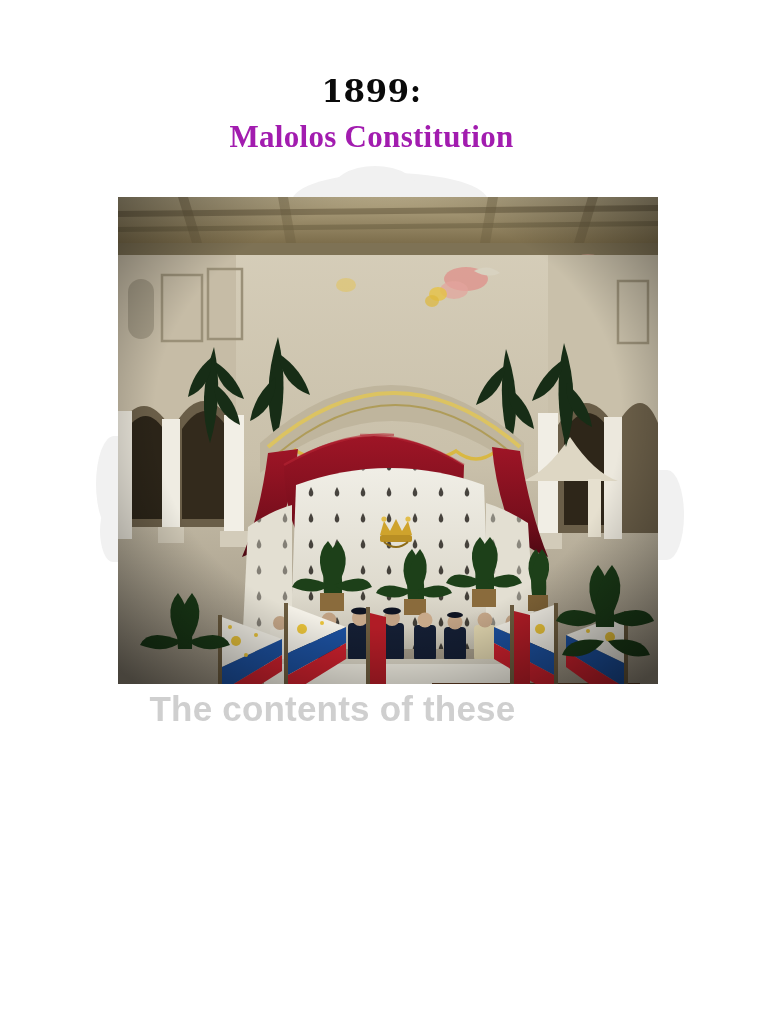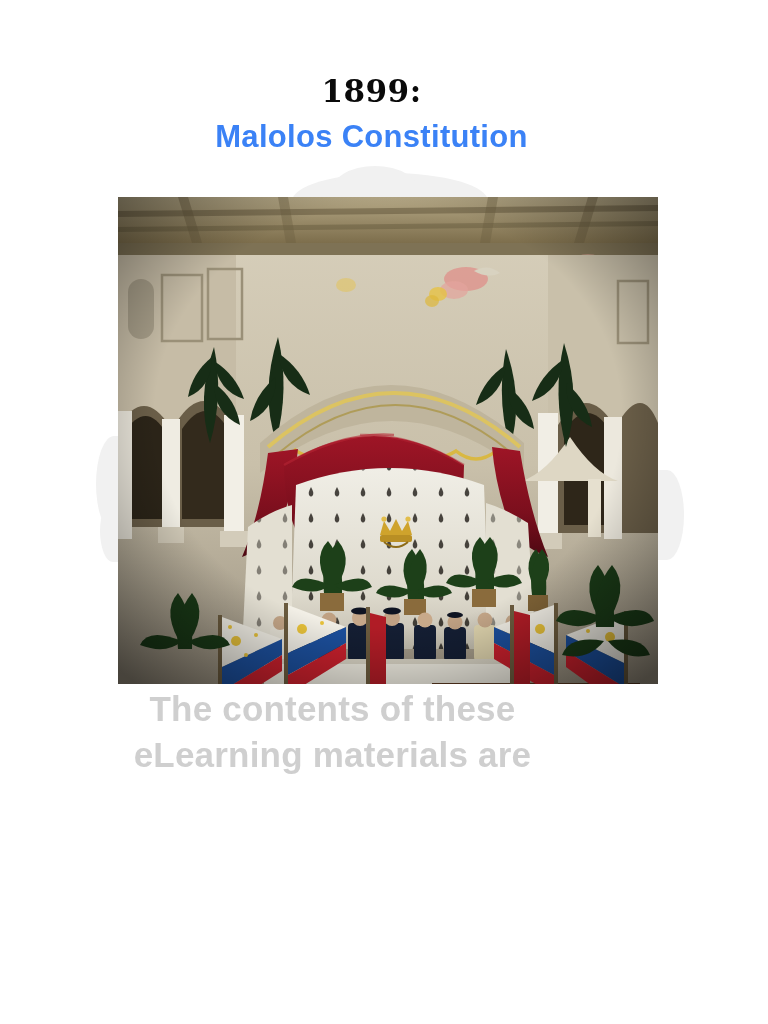--- a/index.html
+++ b/index.html
@@ -33,25 +33,25 @@
   .title-line-1 {
     font-family: "DejaVu Serif", "Liberation Serif", serif;
     font-weight: bold;
     font-size: 31px;
     letter-spacing: 0.5px;
     color: #0a0a0a;
     line-height: 1.0;
     margin: 0 0 14px 0;
   }
   .title-line-2 {
-    font-family: Liberation Sans, sans-serif;
+    font-family: Liberation Serif, serif;
     font-weight: bold;
     font-size: 31px;
     letter-spacing: 0.3px;
-    color: #3b82f6;
+    color: #a21caf;
     line-height: 1.0;
     margin: 0;
   }
 
   
   .wm-blob {
     position: absolute;
     background: #f1f1f1;
     z-index: 1;
     pointer-events: none;
@@ -546,16 +546,15 @@
       <path d="M118 542 q20 -6 30 8 q-8 24 -24 32 q-16 -20 -6 -40 z" fill="#cfe0e6" opacity="0.75"></path>
 
       <line x1="0" y1="597" x2="540" y2="597" stroke="#8d8d8a" stroke-width="1" opacity="0.45"></line>
 
       <rect x="0" y="0" width="540" height="487" fill="url(#vign)"></rect>
     </svg>
   </div>
 
   <div class="watermark-text">
     <div>The contents of these</div>
-    <div>eLearning materials are</div>
   </div>
 
 </div>
 
 </body></html>

